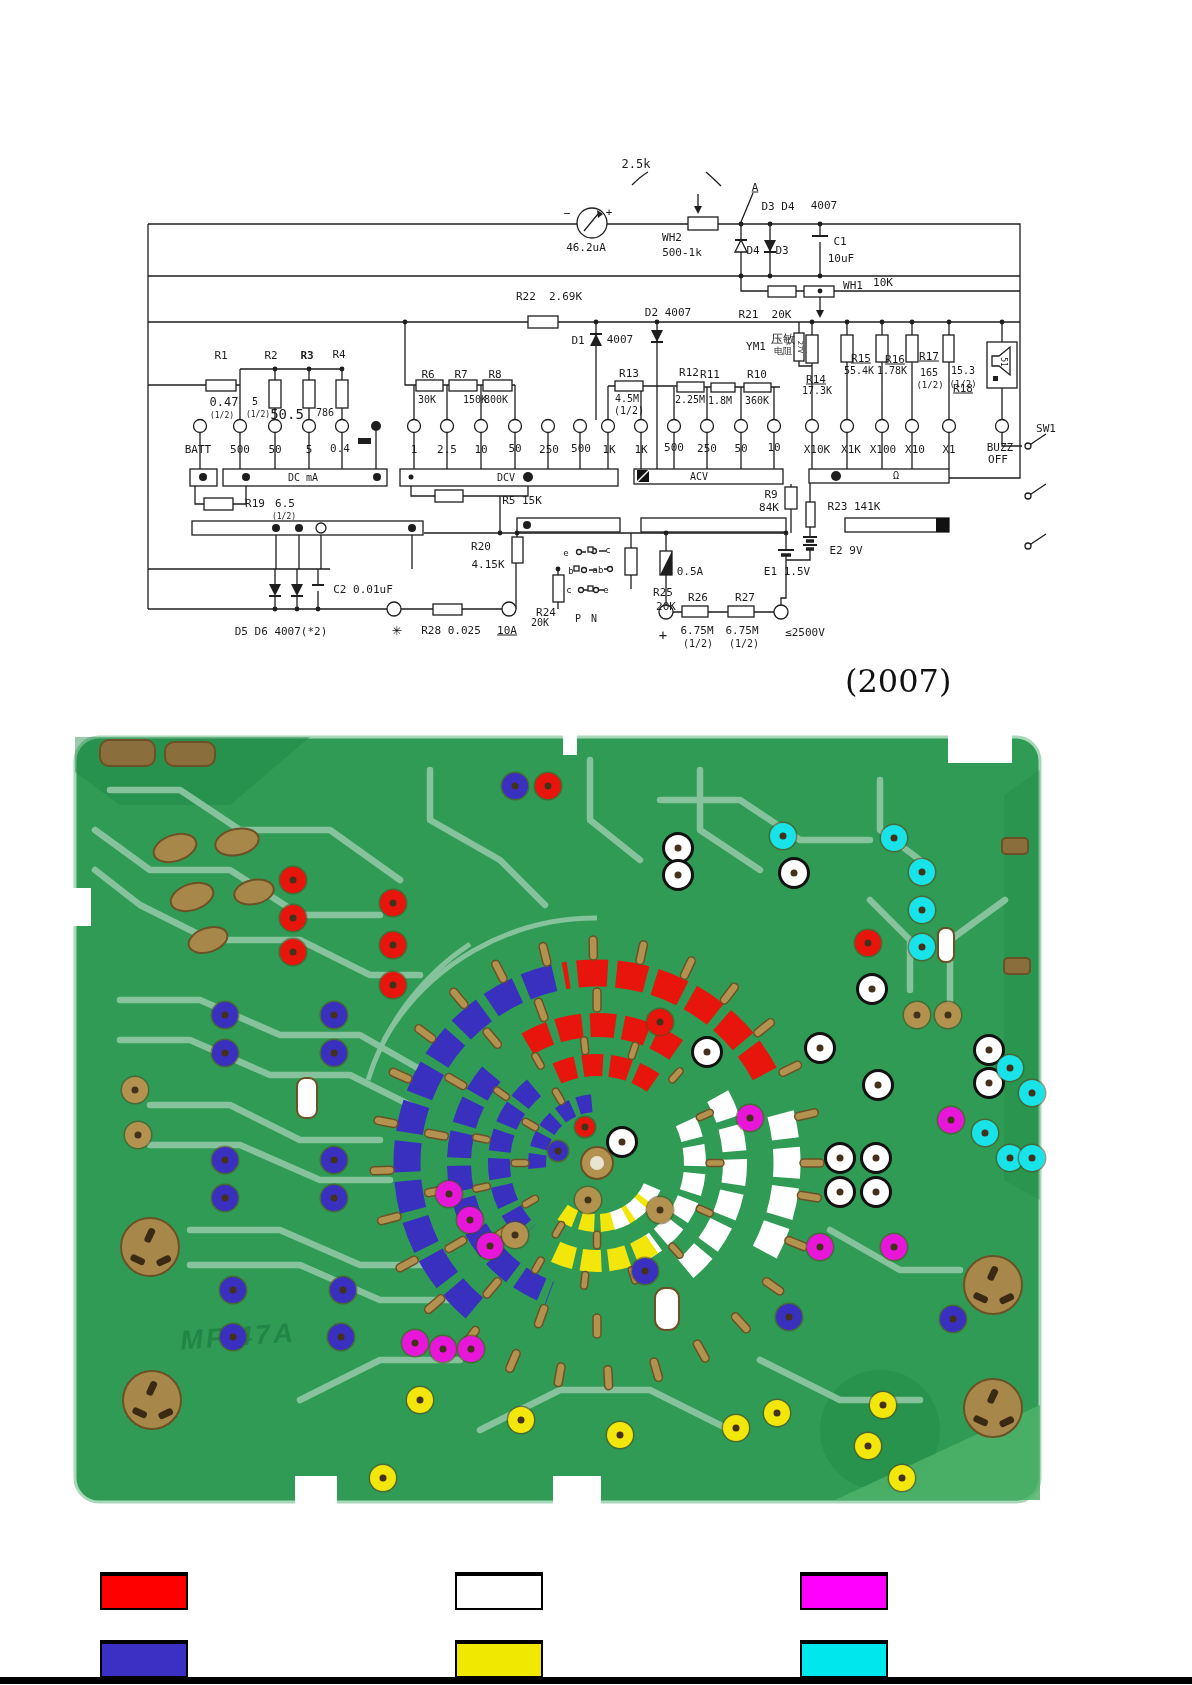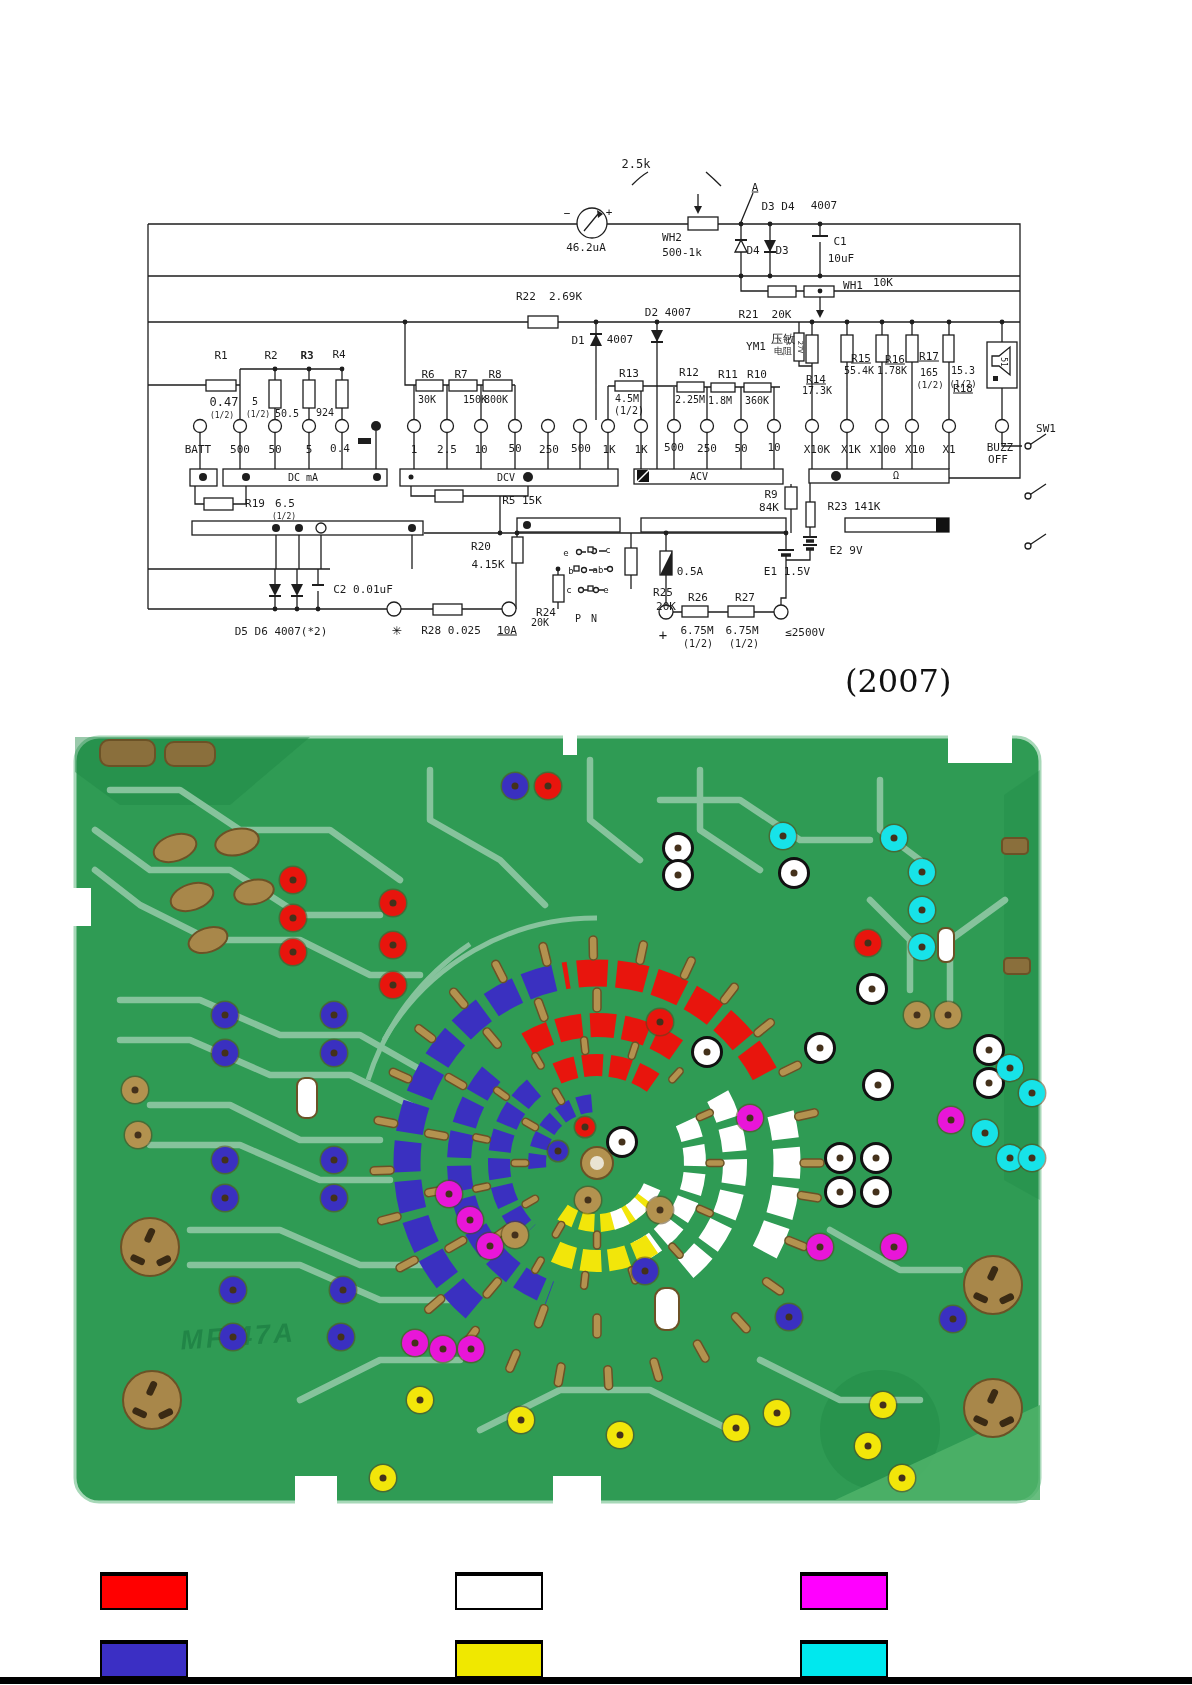--- a/index.html
+++ b/index.html
@@ -435,34 +435,34 @@
       <div class="slab" style="left: 1003px; top: 362px; font-size: 8px; writing-mode: vertical-rl;">51</div>
       <div class="slab" style="left: 1046px; top: 428px;">SW1</div>
       <div class="slab" style="left: 221px; top: 355px;">R1</div>
       <div class="slab" style="left: 271px; top: 355px;">R2</div>
       <div class="slab" style="left: 307px; top: 355px; font-weight: bold;">R3</div>
       <div class="slab" style="left: 339px; top: 354px;">R4</div>
       <div class="slab" style="left: 224px; top: 402px; font-size: 12px;">0.47</div>
       <div class="slab" style="left: 222px; top: 416px; font-size: 8px;">(1/2)</div>
       <div class="slab" style="left: 255px; top: 402px; font-size: 10px;">5</div>
       <div class="slab" style="left: 258px; top: 415px; font-size: 8px;">(1/2)</div>
-      <div class="slab" style="left: 287px; top: 414px; font-size: 10px;">50.5</div>
-      <div class="slab" style="left: 325px; top: 413px; font-size: 10px;">924</div>
+      <div class="slab" style="left: 287px; top: 414px; font-size: 14px;">50.5</div>
+      <div class="slab" style="left: 325px; top: 413px; font-size: 10px;">786</div>
       <div class="slab" style="left: 428px; top: 374px;">R6</div>
       <div class="slab" style="left: 461px; top: 374px;">R7</div>
       <div class="slab" style="left: 495px; top: 374px;">R8</div>
       <div class="slab" style="left: 427px; top: 400px; font-size: 10px;">30K</div>
       <div class="slab" style="left: 462px; top: 400px; font-size: 10px; margin-left: 13px;">150K</div>
       <div class="slab" style="left: 496px; top: 400px; font-size: 10px;">800K</div>
       <div class="slab" style="left: 629px; top: 373px;">R13</div>
       <div class="slab" style="left: 627px; top: 399px; font-size: 10px;">4.5M</div>
       <div class="slab" style="left: 629px; top: 411px; font-size: 10px;">(1/2)</div>
       <div class="slab" style="left: 689px; top: 372px;">R12</div>
       <div class="slab" style="left: 690px; top: 400px; font-size: 10px;">2.25M</div>
-      <div class="slab" style="left: 728px; top: 374px;">R11</div>
+      <div class="slab" style="left: 710px; top: 374px;">R11</div>
       <div class="slab" style="left: 720px; top: 401px; font-size: 10px;">1.8M</div>
       <div class="slab" style="left: 757px; top: 374px;">R10</div>
       <div class="slab" style="left: 757px; top: 401px; font-size: 10px;">360K</div>
       <div class="slab" style="left: 198px; top: 449px;">BATT</div>
       <div class="slab" style="left: 240px; top: 449px;">500</div>
       <div class="slab" style="left: 275px; top: 449px;">50</div>
       <div class="slab" style="left: 309px; top: 449px;">5</div>
       <div class="slab" style="left: 340px; top: 448px;">0.4</div>
       <div class="slab" style="left: 414px; top: 449px;">1</div>
       <div class="slab" style="left: 447px; top: 449px;">2.5</div>

